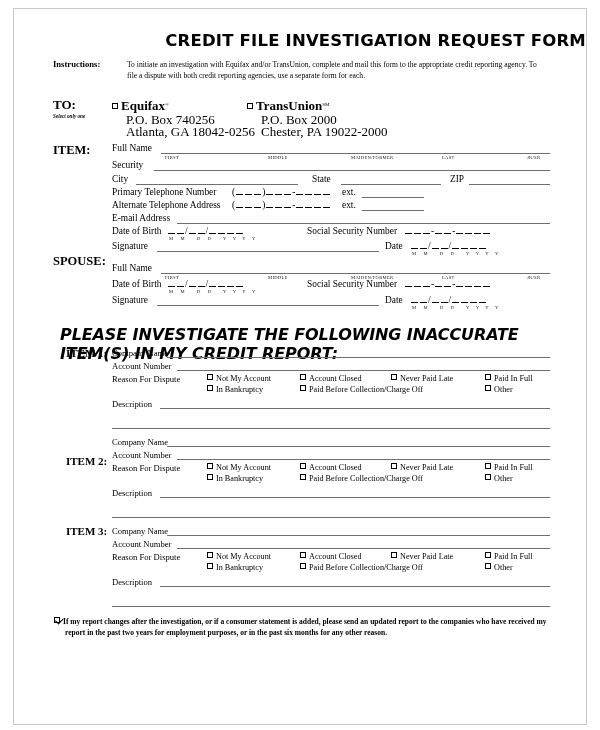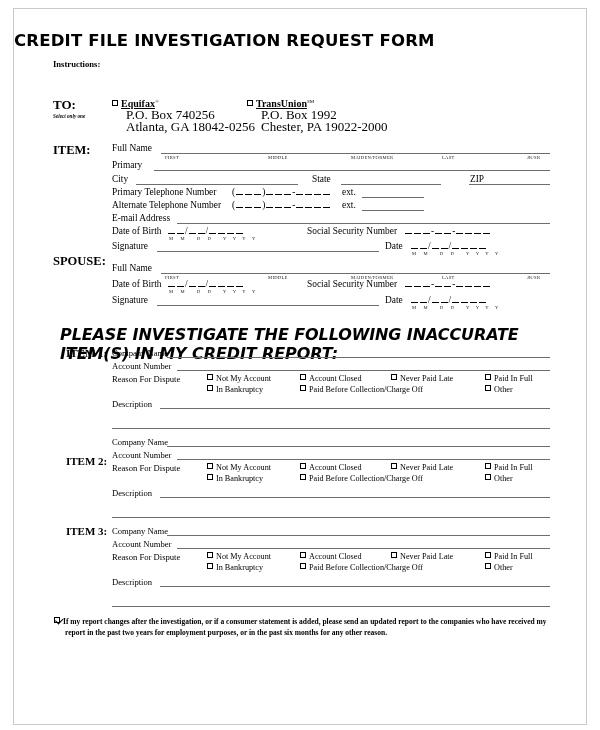--- a/index.html
+++ b/index.html
@@ -19,21 +19,21 @@
     width: 574px; height: 717px;
     border: 1px solid #c9c9c9;
     background: #fff;
   }
   .inner { position: relative; width: 100%; height: 100%; }
 
   
   .title {
     position: absolute;
     left: 0; right: 0; top: 22px;
-    text-align: left;
+    text-align: right;
     font-family: "DejaVu Sans", sans-serif;
     font-weight: bold;
     font-size: 16.5px;
     letter-spacing: 0.2px;
   }
 
   
   .row { position: absolute; white-space: nowrap; }
   .small-it {
     font-style: italic; font-weight: bold;
@@ -82,21 +82,21 @@
     width: 420px;
     font-size: 7.6px; line-height: 11px;
     text-align: left;
   }
 
   
   .to-label { position: absolute; left: 39px; top: 88px; font-size: 13px; font-weight: bold; }
   .to-sub   { position: absolute; left: 39px; top: 104px; }
   .to-col1  { position: absolute; left: 98px; top: 89px; font-size: 8.5px; }
   .to-col2  { position: absolute; left: 233px; top: 89px; font-size: 8.5px; }
-  .agency-name { font-weight: bold; font-size: 10px; text-decoration: underline; }
+  .agency-name { font-weight: bold; font-size: 13px; }
   .sup { font-size: 5px; vertical-align: super; }
   .addr { font-size: 13px; line-height: 12px; padding-left: 14px; }
 
   
   .sect-label { position: absolute; font-weight: bold; font-size: 12.5px; }
   .fld { position:absolute; font-size: 9.4px; }
 
   
   .invest-head {
     position: absolute; left: 46px; top: 316px;
@@ -120,68 +120,69 @@
 </style>
 </head>
 <body>
 
 <div class="page">
 <div class="inner">
 
   <div class="title">CREDIT FILE INVESTIGATION REQUEST FORM</div>
 
   <div class="instr-label">Instructions:</div>
+  <div class="instr-text">To initiate an investigation with Equifax and/or TransUnion, complete and mail this form to the appropriate credit reporting agency. To file a dispute with both credit reporting agencies, use a separate form for each.</div>
 
   <div class="to-label">TO:</div>
   <div class="to-sub small-it">Select only one</div>
 
   <div class="to-col1">
     <div>
       <span class="chk"></span><span class="agency-name">Equifax</span><span class="sup">®</span>
     </div>
     <div class="addr">P.O. Box 740256</div>
     <div class="addr">Atlanta, GA  18042-0256</div>
   </div>
 
   <div class="to-col2">
     <div>
       <span class="chk"></span><span class="agency-name">TransUnion</span><span class="sup">SM</span>
     </div>
-    <div class="addr">P.O. Box 1992</div>
+    <div class="addr">P.O. Box 2000</div>
     <div class="addr">Chester, PA  19022-2000</div>
   </div>
 
   <div class="sect-label" style="left:39px; top:134px;">ITEM:</div>
 
   <div class="fld" style="left:98px; top:134px;">Full Name</div>
   <div class="rule" style="left:147px; top:144px; width:389px;"></div>
   <div class="row tiny-cap" style="left:151px; top:146px;">FIRST</div>
   <div class="row tiny-cap" style="left:254px; top:146px;">MIDDLE</div>
   <div class="row tiny-cap" style="left:337px; top:146px;">MAIDEN/FORMER</div>
   <div class="row tiny-cap" style="left:428px; top:146px;">LAST</div>
   <div class="row tiny-cap" style="left:513px; top:146px;">JR/SR</div>
 
-  <div class="fld" style="left:98px; top:151px;">Primary</div>
+  <div class="fld" style="left:98px; top:151px;">Security</div>
   <div class="rule" style="left:140px; top:161px; width:396px;"></div>
 
   <div class="fld" style="left:98px; top:165px;">City</div>
   <div class="rule" style="left:122px; top:175px; width:162px;"></div>
   <div class="fld" style="left:298px; top:165px;">State</div>
   <div class="rule" style="left:327px; top:175px; width:100px;"></div>
-  <div class="fld" style="left:456px; top:165px;font-family:Liberation Serif, serif;">ZIP</div>
+  <div class="fld" style="left:436px; top:165px;font-family:Liberation Serif, serif;">ZIP</div>
   <div class="rule" style="left:455px; top:175px; width:81px;"></div>
 
   <div class="fld" style="left:98px; top:178px;">Primary Telephone Number</div>
   <div class="fld" style="left:218px; top:178px;">
     (<span class="blank"></span><span class="blank"></span><span class="blank"></span>)<span class="blank"></span><span class="blank"></span><span class="blank"></span>-<span class="blank"></span><span class="blank"></span><span class="blank"></span><span class="blank"></span>
   </div>
   <div class="fld" style="left:328px; top:178px;">ext.</div>
   <div class="rule" style="left:348px; top:188px; width:62px;"></div>
 
-  <div class="fld" style="left:98px; top:191px;">Alternate Telephone Number</div>
+  <div class="fld" style="left:98px; top:191px;">Alternate Telephone Address</div>
   <div class="fld" style="left:218px; top:191px;">
     (<span class="blank"></span><span class="blank"></span><span class="blank"></span>)<span class="blank"></span><span class="blank"></span><span class="blank"></span>-<span class="blank"></span><span class="blank"></span><span class="blank"></span><span class="blank"></span>
   </div>
   <div class="fld" style="left:328px; top:191px;">ext.</div>
   <div class="rule" style="left:348px; top:201px; width:62px;"></div>
 
   <div class="fld" style="left:98px; top:204px;">E-mail Address</div>
   <div class="rule" style="left:163px; top:214px; width:373px;"></div>
 
   <div class="fld" style="left:98px; top:217px;">Date of Birth</div>

